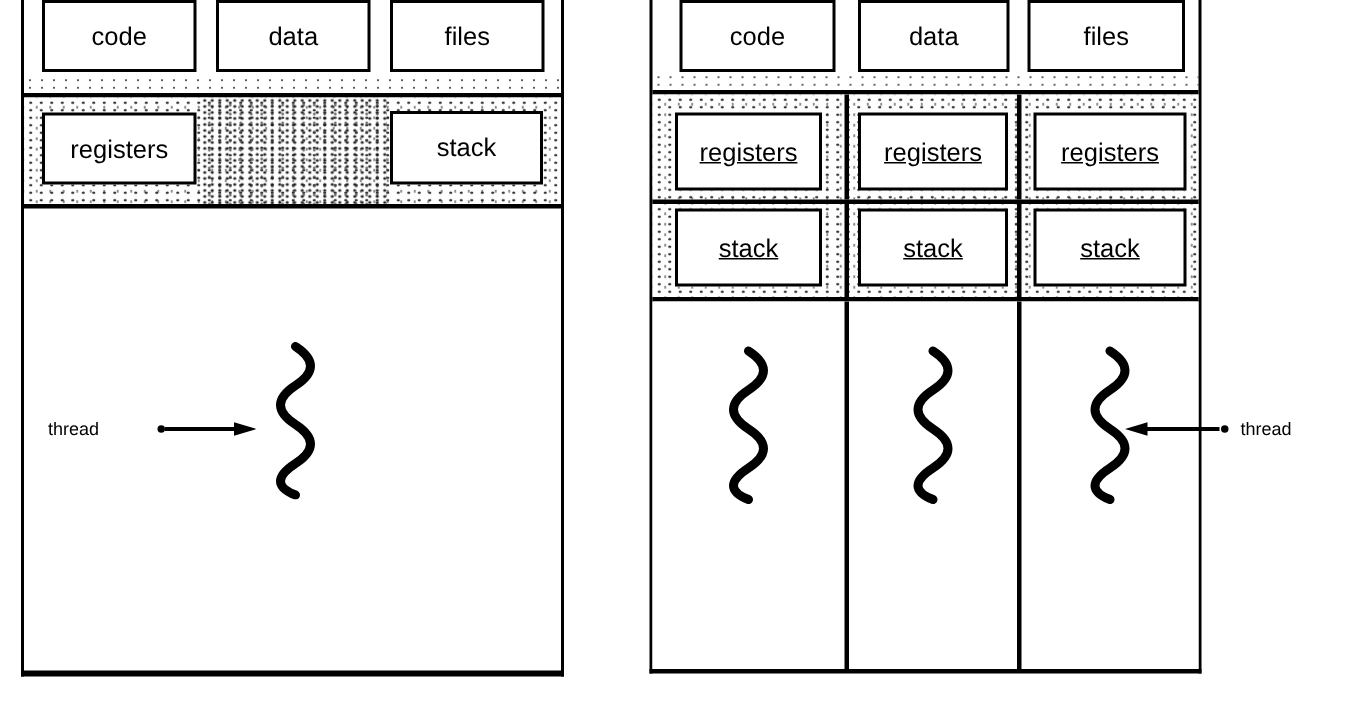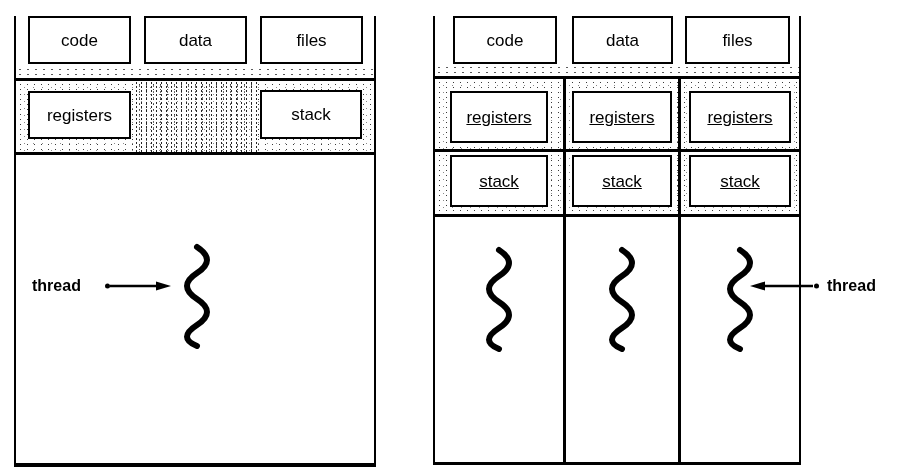--- a/index.html
+++ b/index.html
@@ -2,21 +2,21 @@
 <html><head>
 <meta charset="utf-8">
 <style>
   html,body{margin:0;padding:0;background:#ffffff;}
   .stage{
     position:relative;width:899px;height:472px;background:#ffffff;overflow:hidden;
     font-family:"Liberation Sans", sans-serif;color:#000;
   }
   
   .proc{
-    position:absolute;top:16px;box-sizing:border-box;background:#fff;
+    position:absolute;top:0;box-sizing:border-box;background:#fff;
     border-left:2px solid #000;border-right:2px solid #000;
   }
   .proc-left{left:14px;width:362px;height:451px;border-bottom:4px solid #000;}
   .proc-right{left:433px;width:368px;height:449px;border-bottom:3px solid #000;}
   
   .band{position:relative;width:100%;}
   .hdiv{height:3px;background:#000;width:100%;}
   .stipple{
     background-color:#fefefe;
     background-image:
@@ -50,21 +50,21 @@
     display:flex;align-items:center;justify-content:center;
     font-size:17px;line-height:1;white-space:nowrap;
   }
   
   .cols{display:flex;width:100%;}
   .col{box-sizing:border-box;position:relative;display:flex;justify-content:center;align-items:flex-start;}
   .col.c1{width:128px;}
   .col.c2{width:115px;border-left:3px solid #000;}
   .col.c3{width:121px;border-left:3px solid #000;}
   
-  .thread-label{position:absolute;font-size:16px;line-height:20px;font-weight:bold;}
+  .thread-label{position:absolute;font-size:12px;line-height:20px;}
   .squiggle{display:block;}
   svg{display:block;}
 </style>
 </head>
 <body>
 
 <div class="stage">
 
   <div class="proc proc-left">
 

